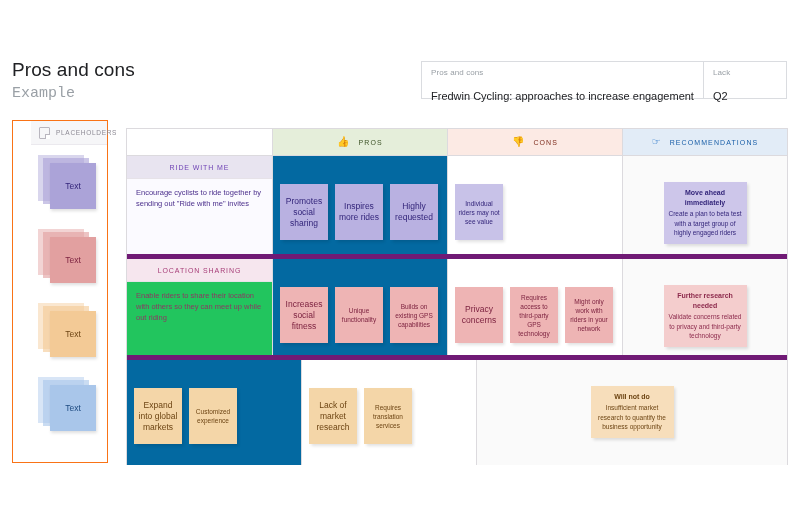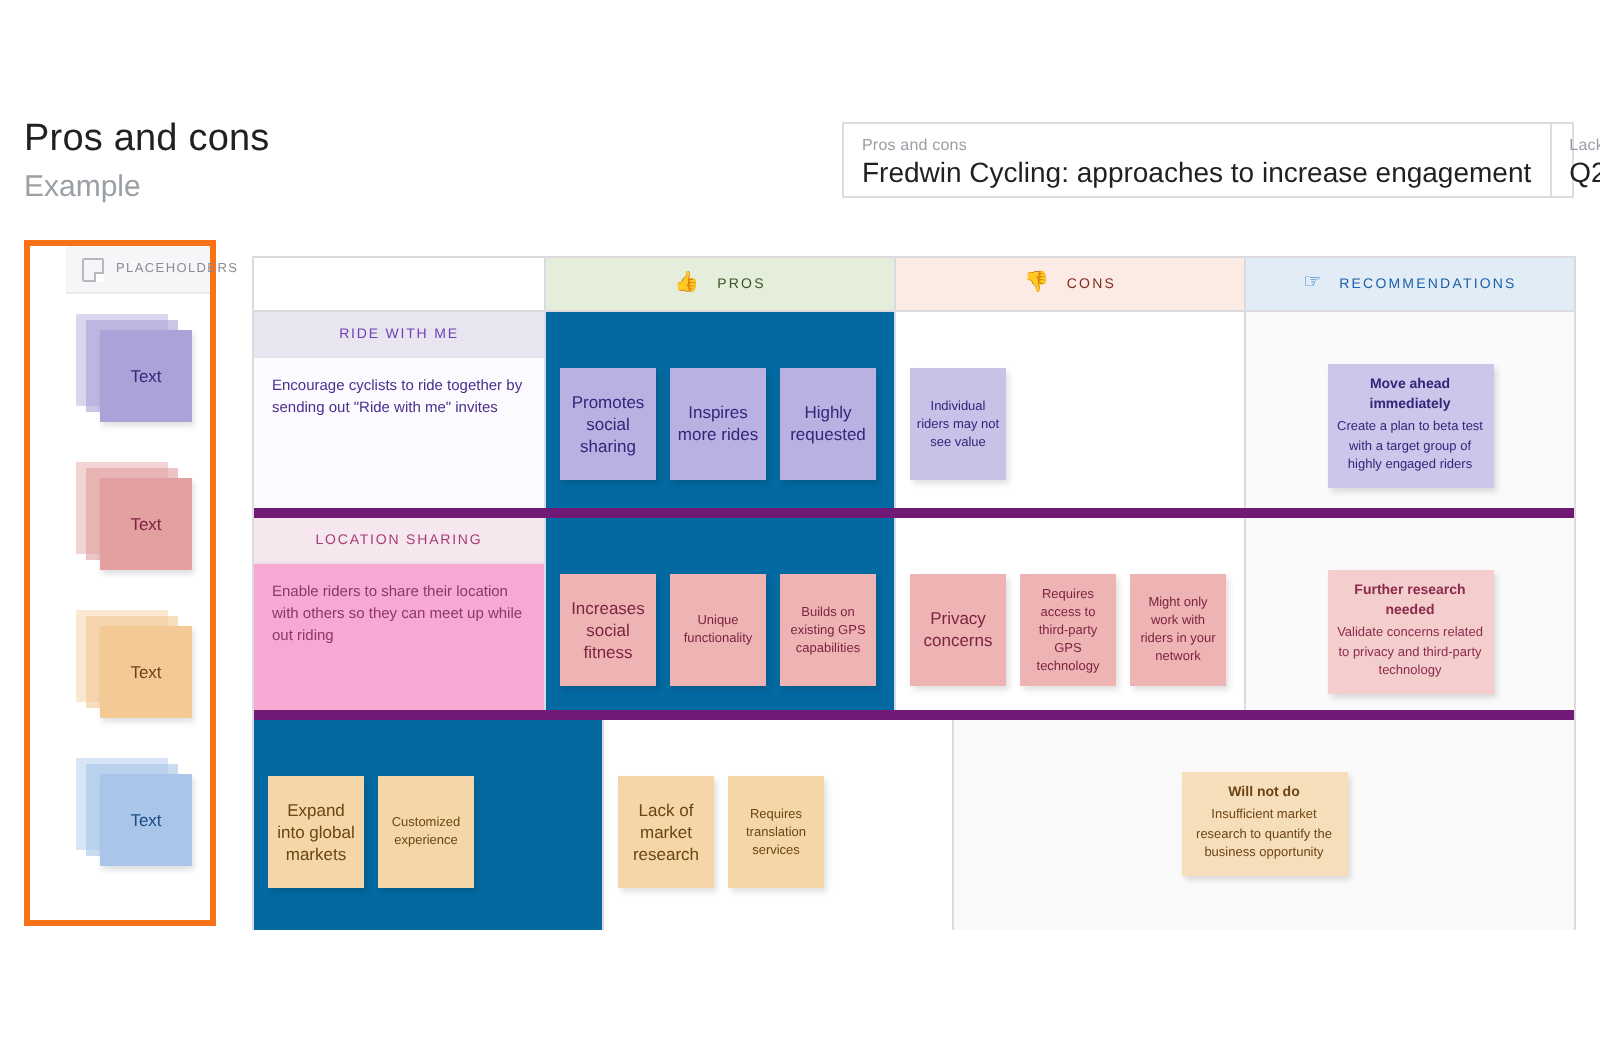--- a/index.html
+++ b/index.html
@@ -28,20 +28,21 @@
     color: #202124;
     letter-spacing: 0.1px;
     line-height: 24px;
   }
   .doc-subtitle {
     font-size: 15px;
     font-weight: 400;
     color: #9aa0a6;
     line-height: 20px;
     margin-top: 2px;
+    font-family: Liberation Mono, monospace;
   }
 
   
   .meta-header {
     position: absolute;
     left: 421px;
     top: 61px;
     width: 366px;
     height: 38px;
     border: 1px solid #dadce0;
@@ -63,35 +64,35 @@
   .meta-field.narrow {
     flex: 1 1 auto;
   }
   .meta-label {
     font-size: 8px;
     color: #9aa0a6;
     line-height: 11px;
     letter-spacing: 0.1px;
   }
   .meta-value {
-    font-size: 14px;
+    font-size: 11px;
     color: #202124;
     line-height: 14px;
-    margin-top: 1px;
+    margin-top: 11px;
     white-space: nowrap;
   }
 
   
   .placeholders-panel {
     position: absolute;
     left: 12px;
     top: 120px;
     width: 96px;
     height: 343px;
-    border: 3px solid #f97316;
+    border: 1px solid #f97316;
     background: #ffffff;
     box-sizing: border-box;
     padding-left: 18px;
   }
   .placeholders-head {
     height: 24px;
     background: #f6f6f8;
     border-bottom: 1px solid #ebe9ee;
     display: flex;
     align-items: center;
@@ -235,21 +236,21 @@
     box-sizing: border-box;
   }
 
   
   .theme-purple .rowhead-band { background: #e8e4f0; }
   .theme-purple .rowhead-band-text { color: #6f43b5; }
   .theme-purple .rowhead-desc { background: #fbfaff; color: #4b2f8c; }
 
   .theme-pink .rowhead-band { background: #f6e6ee; }
   .theme-pink .rowhead-band-text { color: #a63c77; }
-  .theme-pink .rowhead-desc { background: #f9a8d4; color: #8b3a63; }
+  .theme-pink .rowhead-desc { background: #22c55e; color: #8b3a63; }
 
   .theme-amber .rowhead-band { background: #faeedd; }
   .theme-amber .rowhead-band-text { color: #8a5a20; }
   .theme-amber .rowhead-desc { background: #fdfaf5; color: #7a521f; }
 
   
   .note-row {
     display: flex;
     align-items: flex-start;
     height: 100%;

